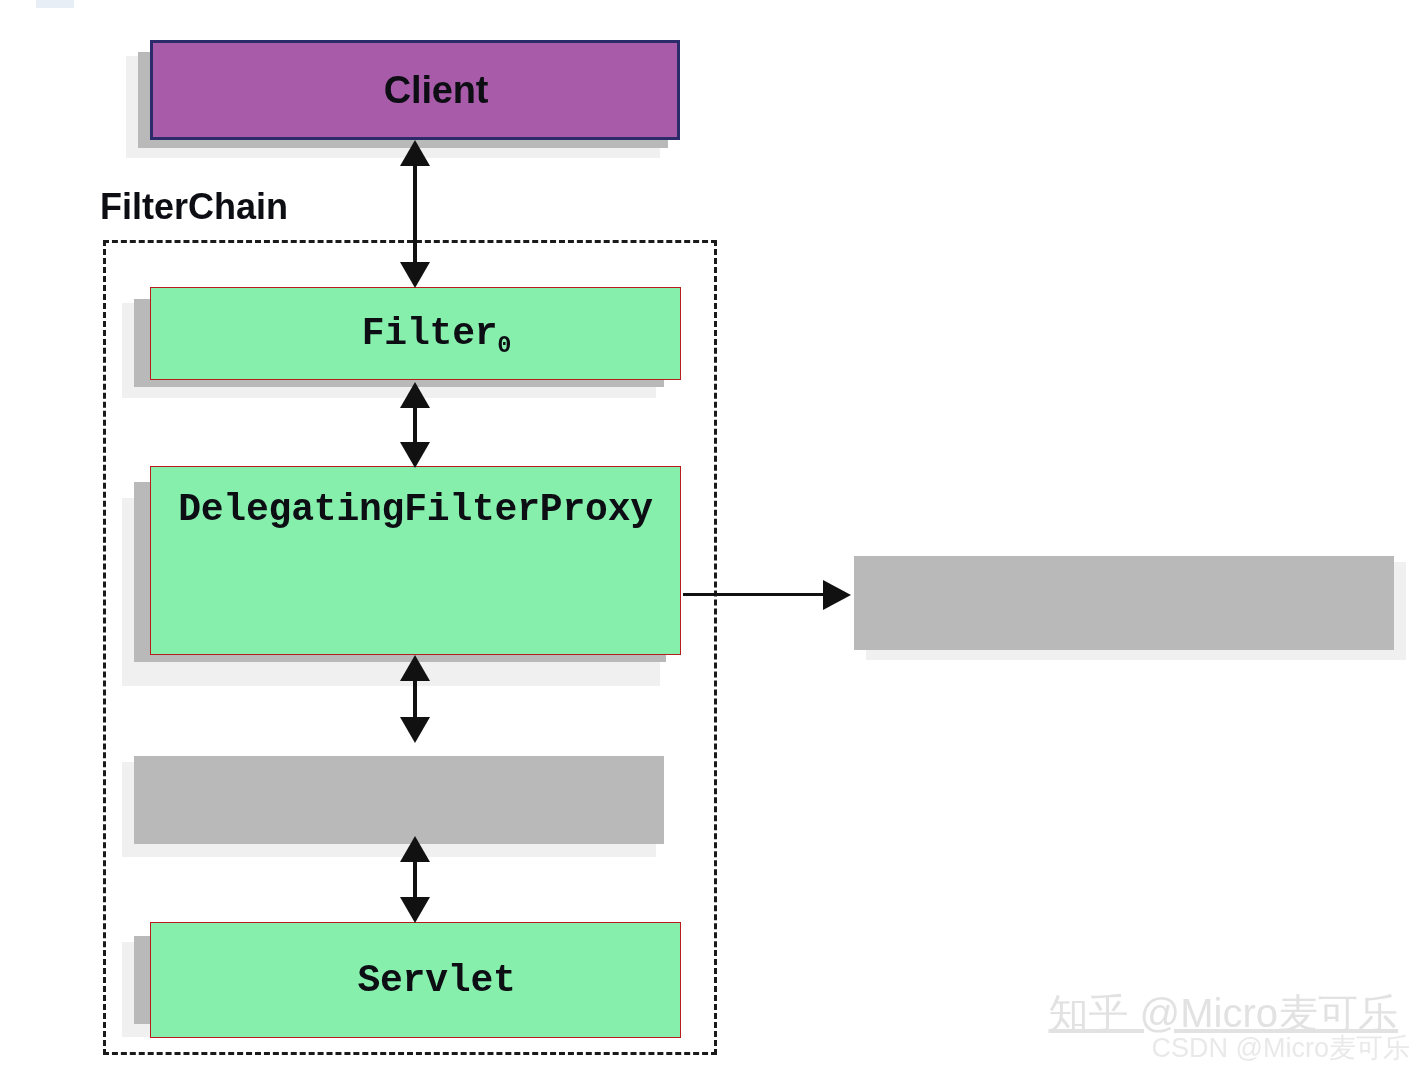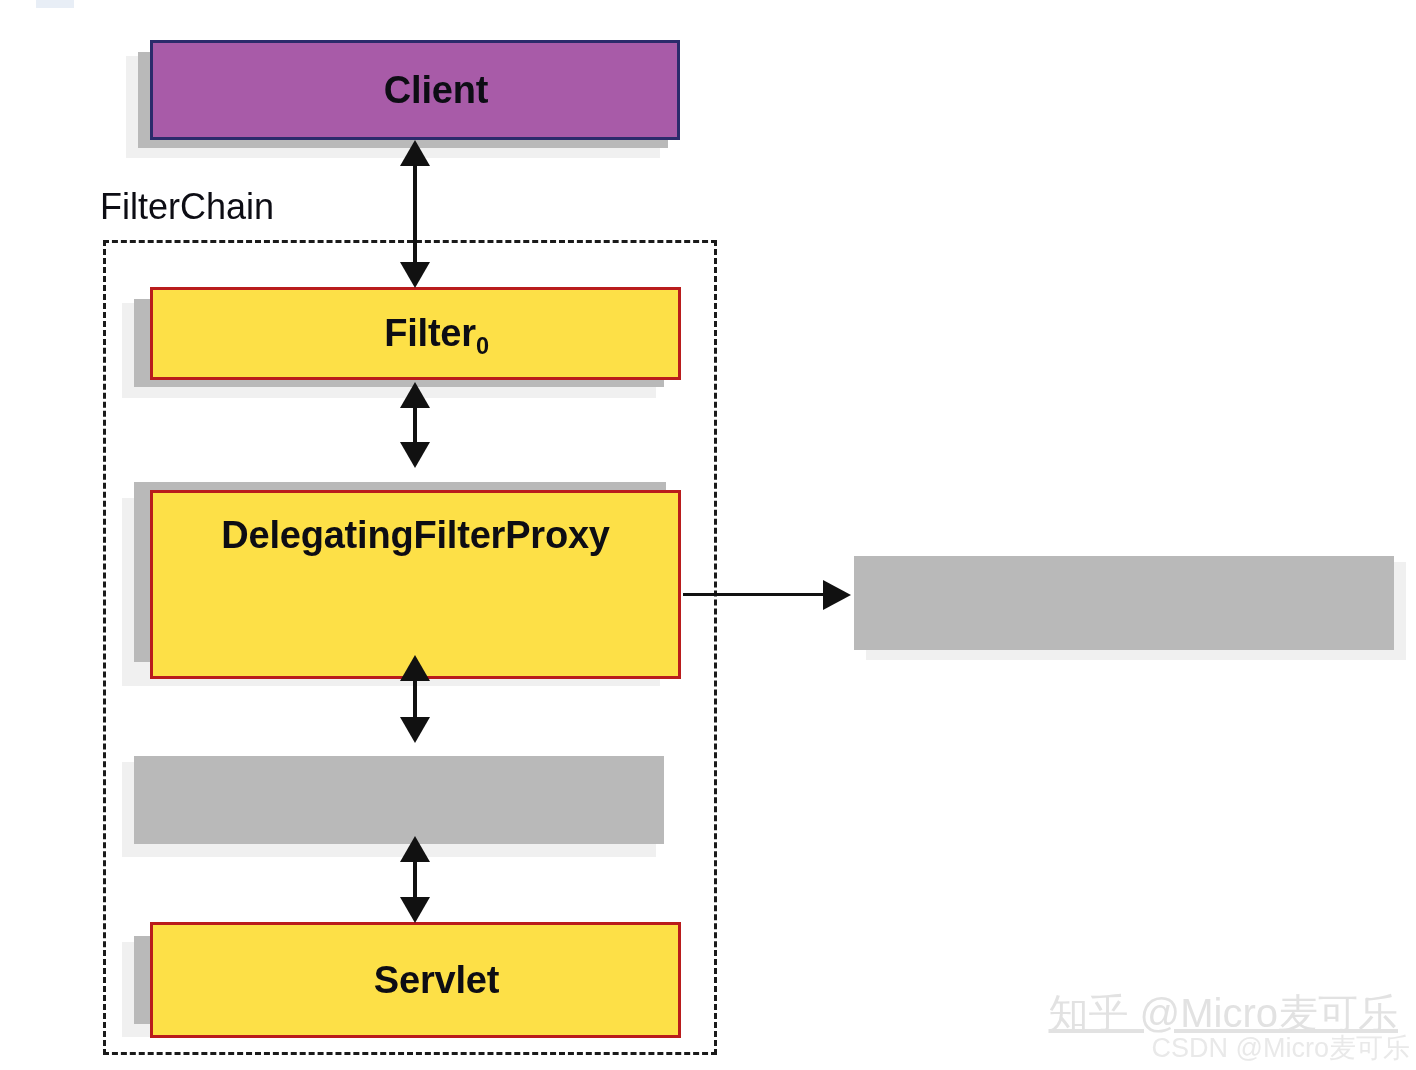--- a/index.html
+++ b/index.html
@@ -48,33 +48,33 @@
     z-index: 1;
   }
   .shadow-near { background: #b9b9b9; z-index: 2; }
   .shadow-far  { background: #f0f0f0; z-index: 1; }
 
   .node.client {
     background: #a85ba8;
     border: 3px solid #2b2b6b;
   }
   .node.filter {
-    background: #fde047;
-    border: 3px solid #b91c1c;
+    background: #86efac;
+    border: 1px solid #b91c1c;
+    font-family: Liberation Mono, monospace;
   }
   .node.security {
     background: #c6c0b4;
     border: 3px solid #515a94;
   }
 
   
   .node.dfp {
     display: block;
     padding: 0;
-    margin-top: 24px;
   }
   .dfp-title {
     position: absolute;
     left: 0;
     right: 0;
     top: 0;
     height: 85px;
     display: flex;
     align-items: center;
     justify-content: center;
@@ -113,21 +113,21 @@
     height: 815px;
     box-sizing: border-box;
     border: 3px dashed #1a1a1a;
     z-index: 0;
   }
   .filterchain-label {
     position: absolute;
     left: 100px;
     top: 186px;
     font-size: 36px;
-    font-weight: normal;
+    font-weight: bold;
     color: #0d0d14;
     white-space: nowrap;
     z-index: 4;
   }
 
   
   .v-arrow {
     position: absolute;
     width: 30px;
     z-index: 5;

